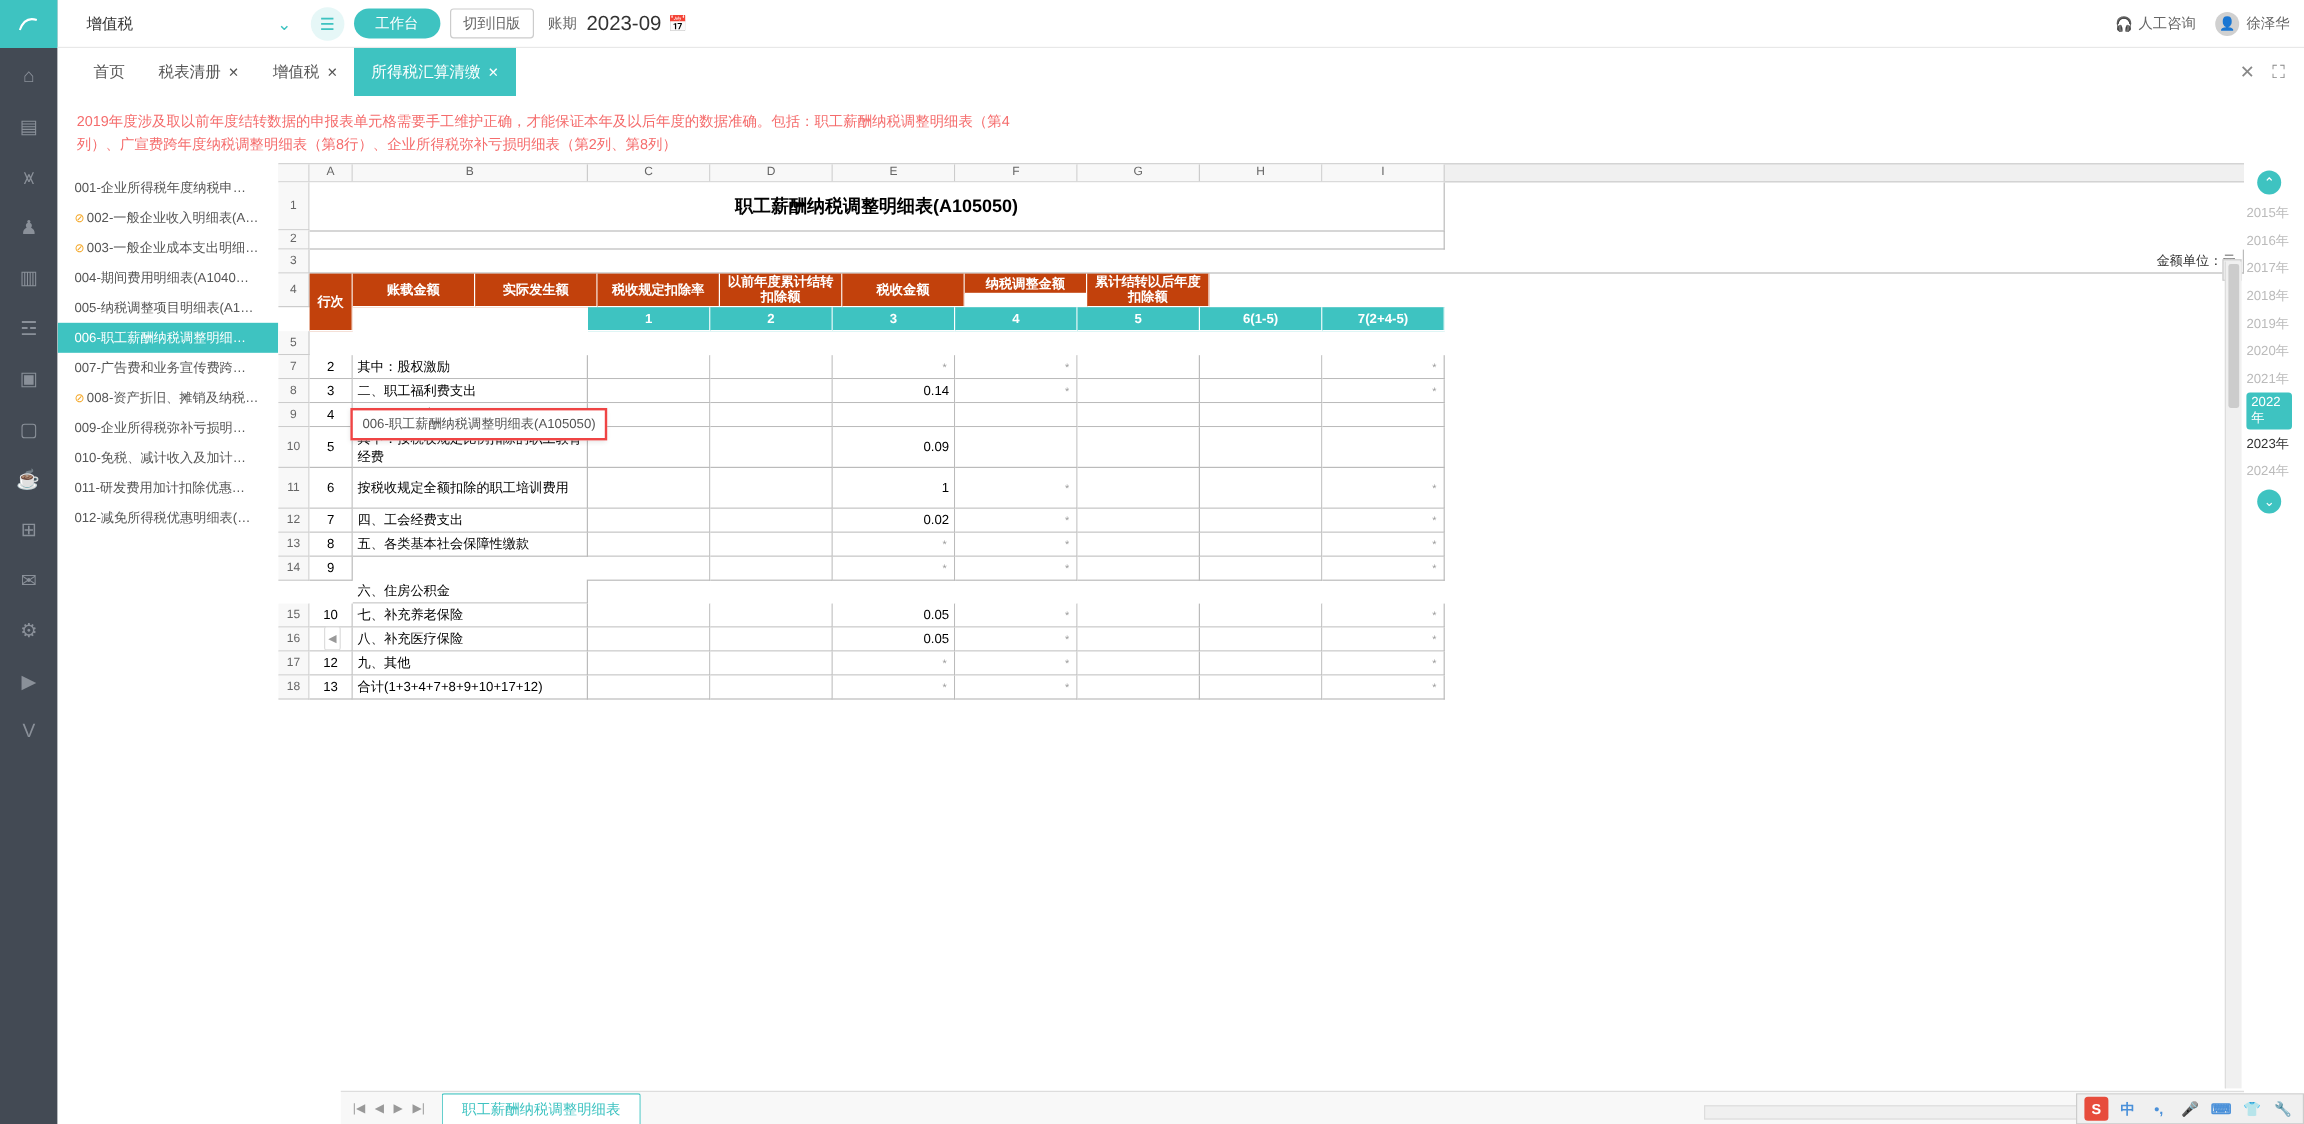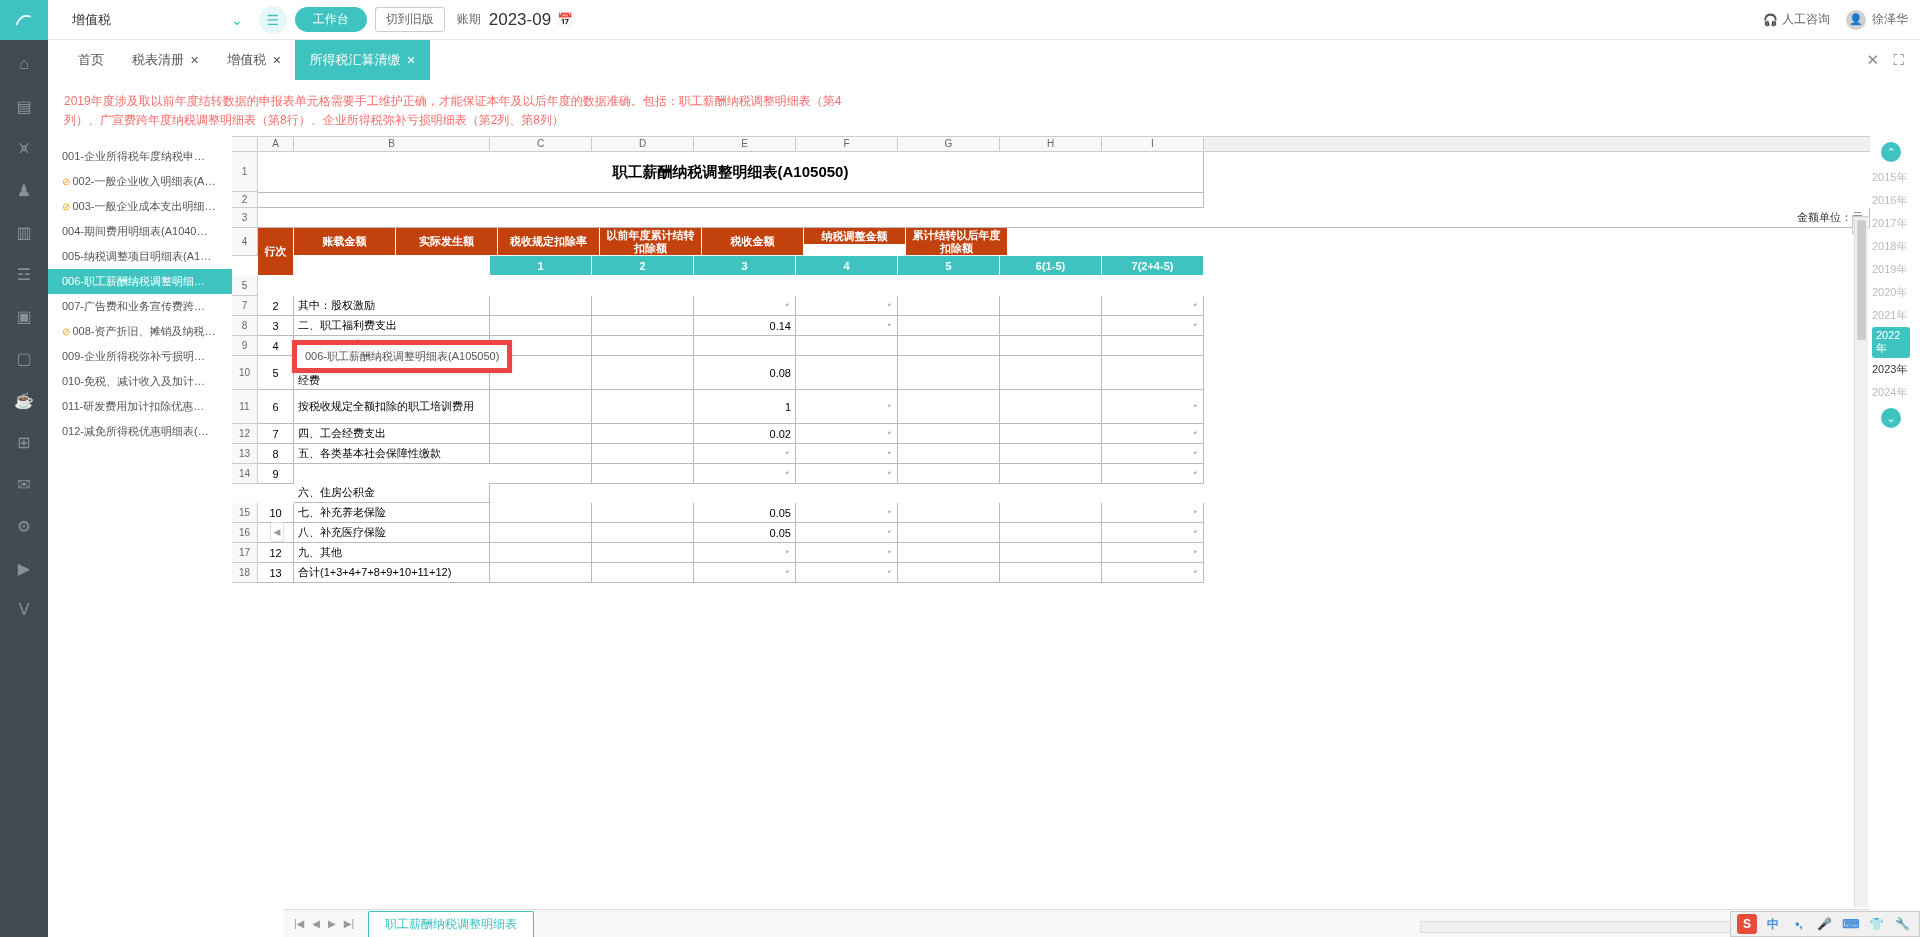--- a/index.html
+++ b/index.html
@@ -34,21 +34,21 @@
 .content { position: absolute; left: 48px; right: 0; top: 80px; bottom: 0; background: #fff; }
 .warning { color: #f56c6c; font-size: 12px; padding: 12px 16px 4px 16px; line-height: 1.6; max-width: 820px; }
 .toolbar-right { position: absolute; right: 70px; top: 106px; display: flex; gap: 24px; font-size: 12px; color: #555; }
 .toolbar-right span { cursor: pointer; display: flex; align-items: center; gap: 3px; }
 
 .main-area { position: absolute; left: 0; right: 50px; top: 56px; bottom: 0; display: flex; }
 .form-list { width: 184px; padding: 8px 0; font-size: 11px; color: #555; overflow: hidden; }
 .form-list-item { padding: 5px 8px 5px 14px; cursor: pointer; white-space: nowrap; overflow: hidden; text-overflow: ellipsis; display: flex; align-items: center; position: relative; }
 .form-list-item.active { background: #3ec3c1; color: #fff; }
 .form-list-item .warn-dot { color: #f5a623; margin-right: 2px; font-size: 10px; }
-.tooltip { position: absolute; left: 244px; top: 260px; background: #fff; border: 5px solid #ef4444; padding: 4px 8px; font-size: 11px; color: #555; z-index: 100; box-shadow: 0 1px 4px rgba(0,0,0,0.1);}
+.tooltip { position: absolute; left: 244px; top: 260px; background: #fff; border: 2px solid #ef4444; padding: 4px 8px; font-size: 11px; color: #555; z-index: 100; box-shadow: 0 1px 4px rgba(0,0,0,0.1);}
 
 .collapse-btn { position: absolute; left: 222px; top: 442px; width: 14px; height: 20px; background:#fff; border:1px solid #ddd; border-radius:2px; display:flex; align-items:center; justify-content:center; font-size:9px; color:#999; cursor:pointer; z-index:50;}
 
 .sheet-wrap { flex: 1; position: relative; background:#fff; }
 .col-headers { display: flex; height: 16px; border-top:1px solid #ccc; border-bottom: 1px solid #ccc; font-size: 10px; color: #666; background:#f0f0f0;}
 .col-headers div { border-right: 1px solid #ccc; text-align: center; line-height: 14px; background:#f8f8f8;}
 .corner { width: 26px; }
 .colA { width: 36px; } .colB { width: 196px; } .colC { width: 102px; } .colD { width: 102px; }
 .colE { width: 102px; } .colF { width: 102px; } .colG { width: 102px; } .colH { width: 102px; } .colI { width: 102px; }
 
@@ -305,21 +305,21 @@
             <div class="cell colG num" style="height: 20px;"></div>
             <div class="cell colH num" style="height: 20px;"></div>
             <div class="cell colI num" style="height: 20px;"></div>
           </div>
           <div class="grid-row">
             <div class="row-hdr" style="height: 34px;">10</div>
             <div class="cell colA center" style="height: 34px;">5</div>
             <div class="cell colB" style="height: 34px;">其中：按税收规定比例扣除的职工教育经费</div>
             <div class="cell colC num" style="height: 34px;"></div>
             <div class="cell colD num" style="height: 34px;"></div>
-            <div class="cell colE num" style="height: 34px;">0.08</div>
+            <div class="cell colE num" style="height: 34px;">0.09</div>
             <div class="cell colF num" style="height: 34px;"></div>
             <div class="cell colG num" style="height: 34px;"></div>
             <div class="cell colH num" style="height: 34px;"></div>
             <div class="cell colI num" style="height: 34px;"></div>
           </div>
           <div class="grid-row">
             <div class="row-hdr" style="height: 34px;">11</div>
             <div class="cell colA center" style="height: 34px;">6</div>
             <div class="cell colB" style="height: 34px;">按税收规定全额扣除的职工培训费用</div>
             <div class="cell colC num" style="height: 34px;"></div>
@@ -432,21 +432,21 @@
             </div>
             <div class="cell colG num" style="height: 20px;"></div>
             <div class="cell colH num" style="height: 20px;"></div>
             <div class="cell colI num" style="height: 20px;">
               <span class="star">*</span>
             </div>
           </div>
           <div class="grid-row">
             <div class="row-hdr" style="height: 20px;">18</div>
             <div class="cell colA center" style="height: 20px;">13</div>
-            <div class="cell colB" style="height: 20px;">合计(1+3+4+7+8+9+10+11+12)</div>
+            <div class="cell colB" style="height: 20px;">合计(1+3+4+7+8+9+10+17+12)</div>
             <div class="cell colC num" style="height: 20px;"></div>
             <div class="cell colD num" style="height: 20px;"></div>
             <div class="cell colE num" style="height: 20px;">
               <span class="star">*</span>
             </div>
             <div class="cell colF num" style="height: 20px;">
               <span class="star">*</span>
             </div>
             <div class="cell colG num" style="height: 20px;"></div>
             <div class="cell colH num" style="height: 20px;"></div>

